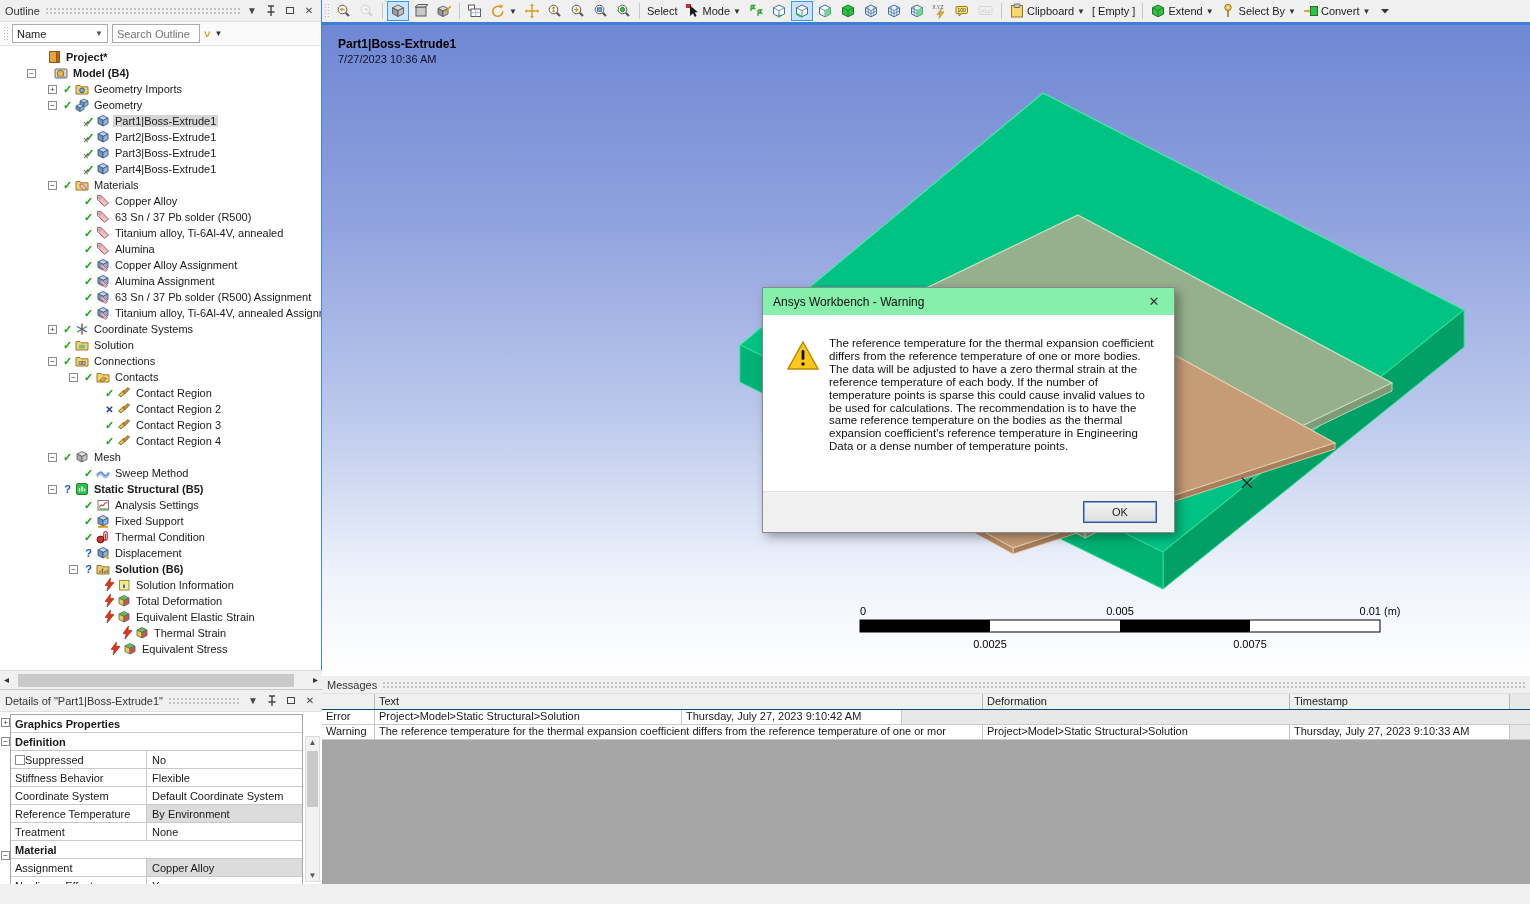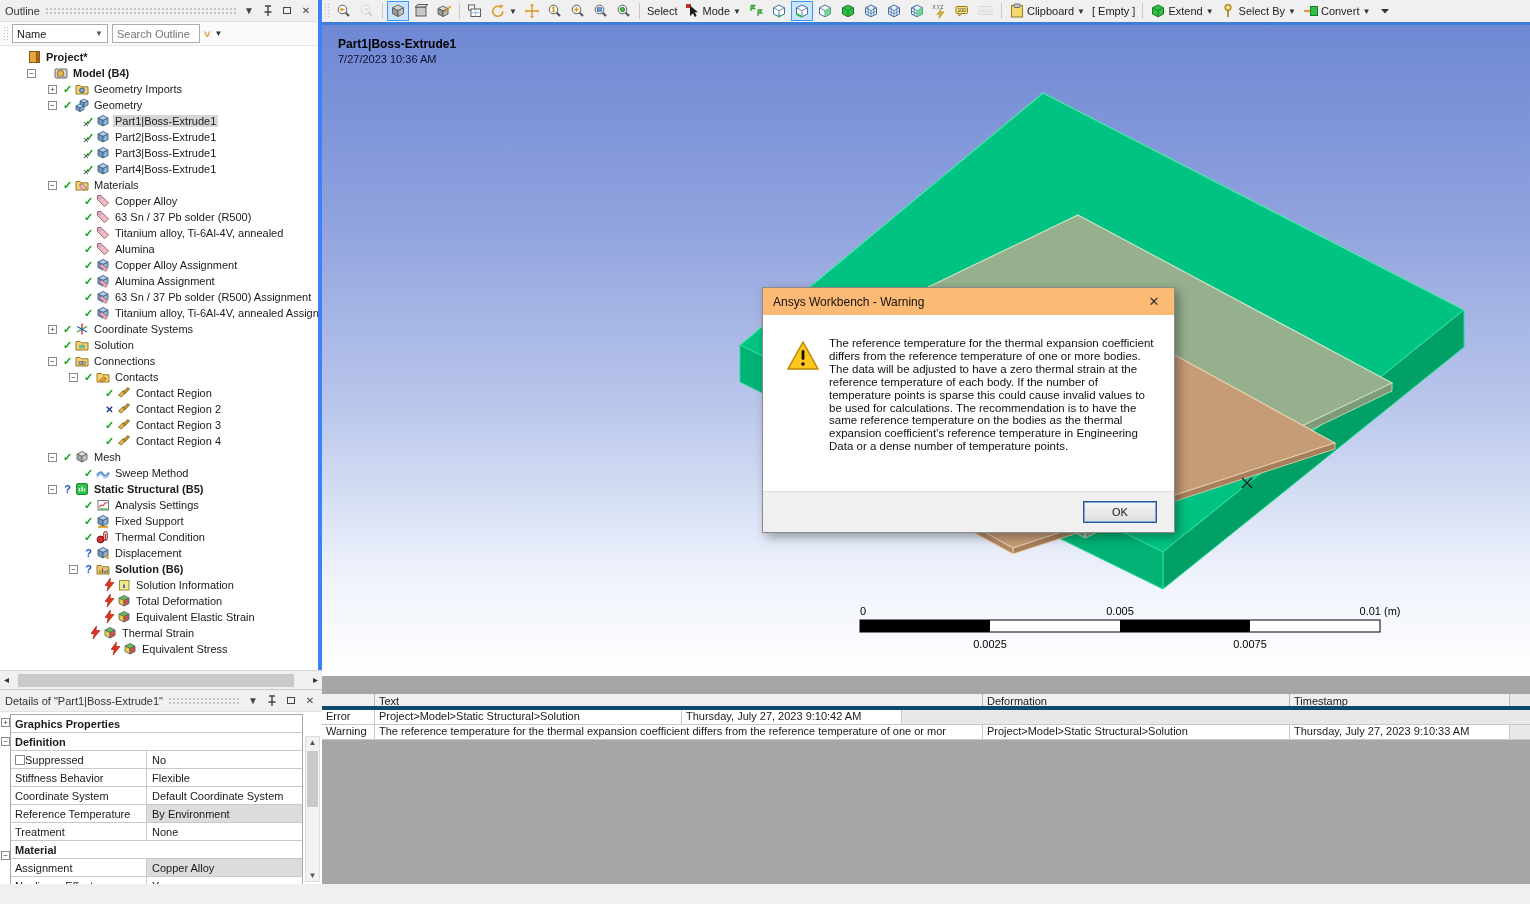--- a/index.html
+++ b/index.html
@@ -9,21 +9,21 @@
 
   
   .phead { height:22px; background:#F0F0F0; display:flex; align-items:center; gap:5px; padding:0 5px; border-bottom:1px solid #E0E0E0; }
   .phead .ptitle { color:#333; white-space:nowrap; }
   .dotfill { flex:1; height:8px; background-image:radial-gradient(#C4C4C4 0.8px, transparent 0.9px); background-size:4px 4px; }
   .pctl { width:14px; height:14px; display:flex; align-items:center; justify-content:center; color:#444; font-size:10px; cursor:default; }
   .pctl.box { }
   .pctl .sq { width:8px; height:7px; border:1px solid #444; }
 
   
-  .left-col { position:absolute; left:0; top:0; width:322px; height:884px; background:#FFF; border-right:4px solid #3b82f6; }
+  .left-col { position:absolute; left:0; top:0; width:322px; height:884px; background:#FFF; border-right:1px solid #3b82f6; }
 
   .filter-row { height:24px; background:#FAFAFA; display:flex; align-items:center; gap:4px; padding:2px 3px; border-bottom:1px solid #E6E6E6; }
   .vhandle { width:5px; height:16px; background-image:radial-gradient(#BBB 0.8px, transparent 0.9px); background-size:3px 3px; }
   .fselect { width:96px; height:19px; border:1px solid #ABABAB; background:#FFF; display:flex; align-items:center; padding:0 4px; }
   .fselect .sv { flex:1; }
   .fselect .arr { color:#555; font-size:8px; }
   .fsearch { width:88px; height:19px; border:1px solid #ABABAB; background:#FFF; color:#9A9A9A; padding:0 4px; font-size:11px; font-family:"Liberation Sans",sans-serif; }
   .goldchev { color:#D8A020; font-weight:bold; font-size:11px; }
   .minidd { color:#333; font-size:8px; }
 
@@ -76,33 +76,33 @@
 
   
   .viewport { position:absolute; left:322px; top:25px; width:1208px; height:651px;
     background:linear-gradient(180deg,#6F88D4 0%,#90A2DE 30%,#BCC9EC 60%,#EFF3FB 85%,#FFFFFF 100%); overflow:hidden; }
   .vp-label1 { position:absolute; left:16px; top:12px; font-weight:bold; font-size:12px; color:#000; }
   .vp-label2 { position:absolute; left:16px; top:28px; font-size:11px; color:#101030; }
   .vp-svg { position:absolute; left:0; top:0; }
   .ruler-text { font-size:11px; fill:#000; font-family:"Liberation Sans",sans-serif; }
 
   
-  .dialog { position:absolute; left:762px; top:287px; width:413px; height:246px; background:#fdba74; border:1px solid #8A8A8A; box-shadow:4px 4px 10px rgba(0,0,0,0.35); }
+  .dialog { position:absolute; left:762px; top:287px; width:413px; height:246px; background:#86efac; border:1px solid #8A8A8A; box-shadow:4px 4px 10px rgba(0,0,0,0.35); }
   .dlg-title { height:27px; display:flex; align-items:center; padding:0 10px; font-size:12px; color:#111; }
   .dlg-close { margin-left:auto; font-size:13px; color:#333; width:20px; text-align:center; }
   .dlg-body { position:absolute; left:0; top:27px; right:0; bottom:41px; background:#FFF; }
   .dlg-warnicon { position:absolute; left:24px; top:26px; }
   .dlg-msg { position:absolute; left:66px; top:22px; width:325px; font-size:11.5px; line-height:12.9px; color:#111; }
   .dlg-footer { position:absolute; left:0; bottom:0; right:0; height:41px; background:#F0F0F0; border-top:1px solid #DFDFDF; }
   .ok-btn { position:absolute; right:17px; top:9px; width:74px; height:22px; background:linear-gradient(#F5F5F5,#DDDDDD); border:1px solid #2B5797; box-shadow:0 0 0 1px #7AA7D8 inset; font-size:11px; display:flex; align-items:center; justify-content:center; }
 
   
   .messages { position:absolute; left:322px; top:676px; width:1208px; height:208px; background:#A6A6A6; }
   .msg-table { position:absolute; left:0; top:18px; right:0; }
-  .mhead { display:flex; height:16px; background:#F0F0F0; border-bottom:4px solid #0c4a6e; }
+  .mhead { display:flex; height:16px; background:#F0F0F0; border-bottom:1px solid #0c4a6e; }
   .mhead .mc { border-right:1px solid #B8B8B8; padding:1px 4px; overflow:hidden; white-space:nowrap; }
   .mrow { display:flex; height:15px; background:#FFF; border-bottom:1px solid #C9C9C9; }
   .mrow .mc { border-right:1px solid #C9C9C9; padding:0 4px; overflow:hidden; white-space:nowrap; }
   .mc0 { width:53px; flex:none; }
   .mc1 { width:608px; flex:none; }
   .mc2 { width:307px; flex:none; }
   .mc3 { width:220px; flex:none; }
   .mc4 { flex:1; background:#E8E8E8; border-right:none !important; }
 
   
@@ -133,21 +133,21 @@
       <span class="vhandle"></span>
       <div class="fselect">
         <span class="sv">Name</span>
         <span class="arr">▼</span>
       </div>
       <input class="fsearch" placeholder="Search Outline" style="">
       <span class="goldchev">˅</span>
       <span class="minidd">▼</span>
     </div>
     <div class="tree" id="tree">
-        <div class="trow" style="padding-left:0">
+        <div class="trow" style="padding-left:20px">
           <span class="texp-sp"></span>
           <span class="tst"></span>
           <span class="ticon">
             <svg width="14" height="14" viewBox="0 0 14 14">
               <rect x="2.5" y="1.5" width="7" height="11" fill="#E8A33D" stroke="#8A5A1A"></rect>
               <rect x="9.5" y="1.5" width="3" height="11" fill="#B06A10" stroke="#8A5A1A"></rect>
             </svg>
           </span>
           <span class="tlabel bold">Project*</span>
         </div>
@@ -599,21 +599,21 @@
             <svg width="14" height="14" viewBox="0 0 14 14">
               <g stroke="#666" stroke-width="0.9">
                 <polygon points="7,1.5 12,4 7,6.5 2,4" fill="#57C857"></polygon>
                 <polygon points="2,4 7,6.5 7,12 2,9.5" fill="#E8D040"></polygon>
                 <polygon points="12,4 7,6.5 7,12 12,9.5" fill="#D05050"></polygon>
               </g>
             </svg>
           </span>
           <span class="tlabel">Equivalent Elastic Strain</span>
         </div>
-        <div class="trow" style="padding-left:76px">
+        <div class="trow" style="padding-left:108px">
           <span class="texp-sp"></span>
           <span class="tst"><svg width="9" height="13" viewBox="0 0 9 13">
               <polygon points="5.5,0 0,7.5 3.2,7.5 2,13 9,4.5 5,4.5" fill="#E8321E" stroke="#901800" stroke-width="0.6"></polygon>
             </svg></span>
           <span class="ticon">
             <svg width="14" height="14" viewBox="0 0 14 14">
               <g stroke="#666" stroke-width="0.9">
                 <polygon points="7,1.5 12,4 7,6.5 2,4" fill="#57C857"></polygon>
                 <polygon points="2,4 7,6.5 7,12 2,9.5" fill="#E8D040"></polygon>
                 <polygon points="12,4 7,6.5 7,12 12,9.5" fill="#D05050"></polygon>
@@ -1066,20 +1066,24 @@
         </svg>
       </span>
       <div class="dlg-msg">The reference temperature for the thermal expansion coefficient differs from the reference temperature of one or more bodies. The data will be adjusted to have a zero thermal strain at the reference temperature of each body. If the number of temperature points is sparse this could cause invalid values to be used for calculations. The recommendation is to have the same reference temperature on the bodies as the thermal expansion coefficient's reference temperature in Engineering Data or a dense number of temperature points.</div>
     </div>
     <div class="dlg-footer">
       <div class="ok-btn">OK</div>
     </div>
   </div>
 
   <div class="messages">
+    <div class="phead" style="height:18px">
+      <span class="ptitle">Messages</span>
+      <span class="dotfill"></span>
+    </div>
     <div class="msg-table" id="msgtable">
         <div class="mhead">
           <span class="mc mc0"></span>
           <span class="mc mc1">Text</span>
           <span class="mc mc2">Deformation</span>
           <span class="mc mc3">Timestamp</span>
           <span class="mc mc4"></span>
         </div>
         <div class="mrow">
           <span class="mc mc0">Error</span>

